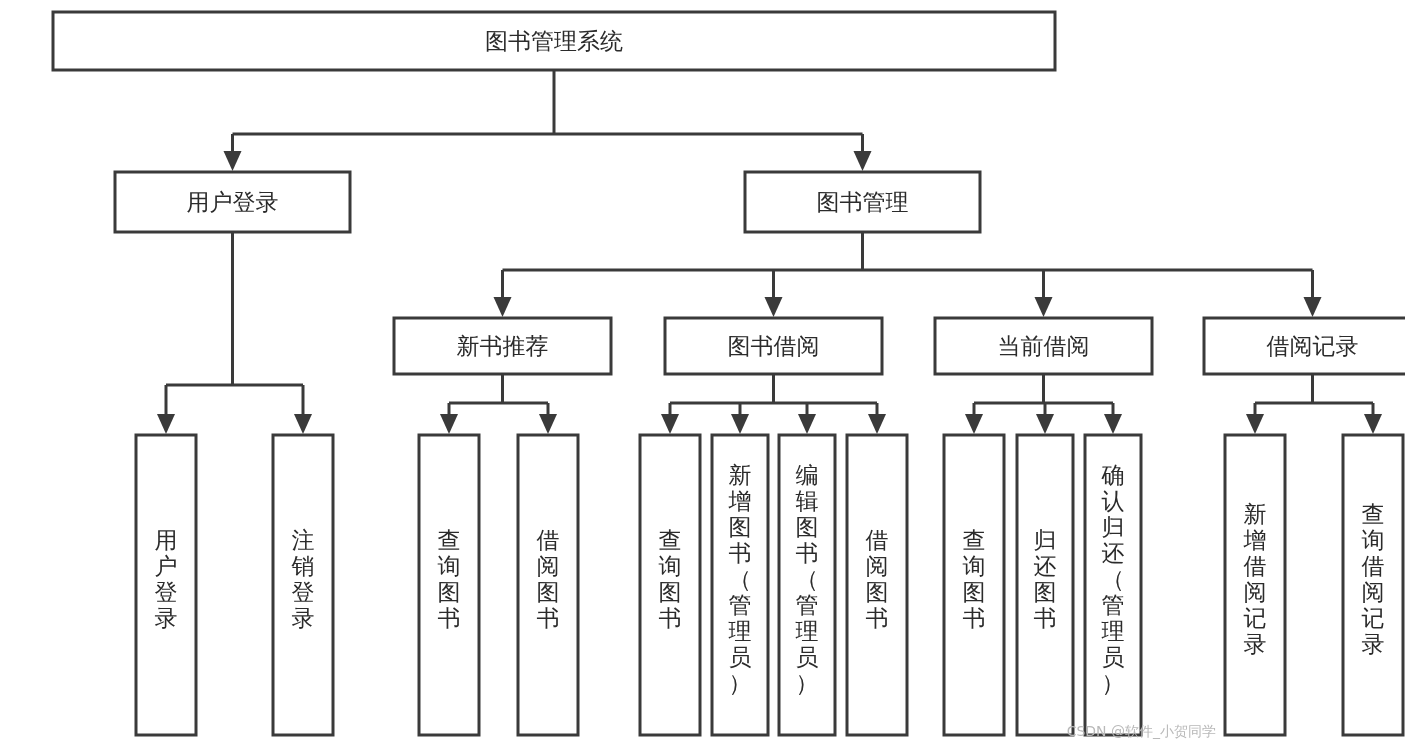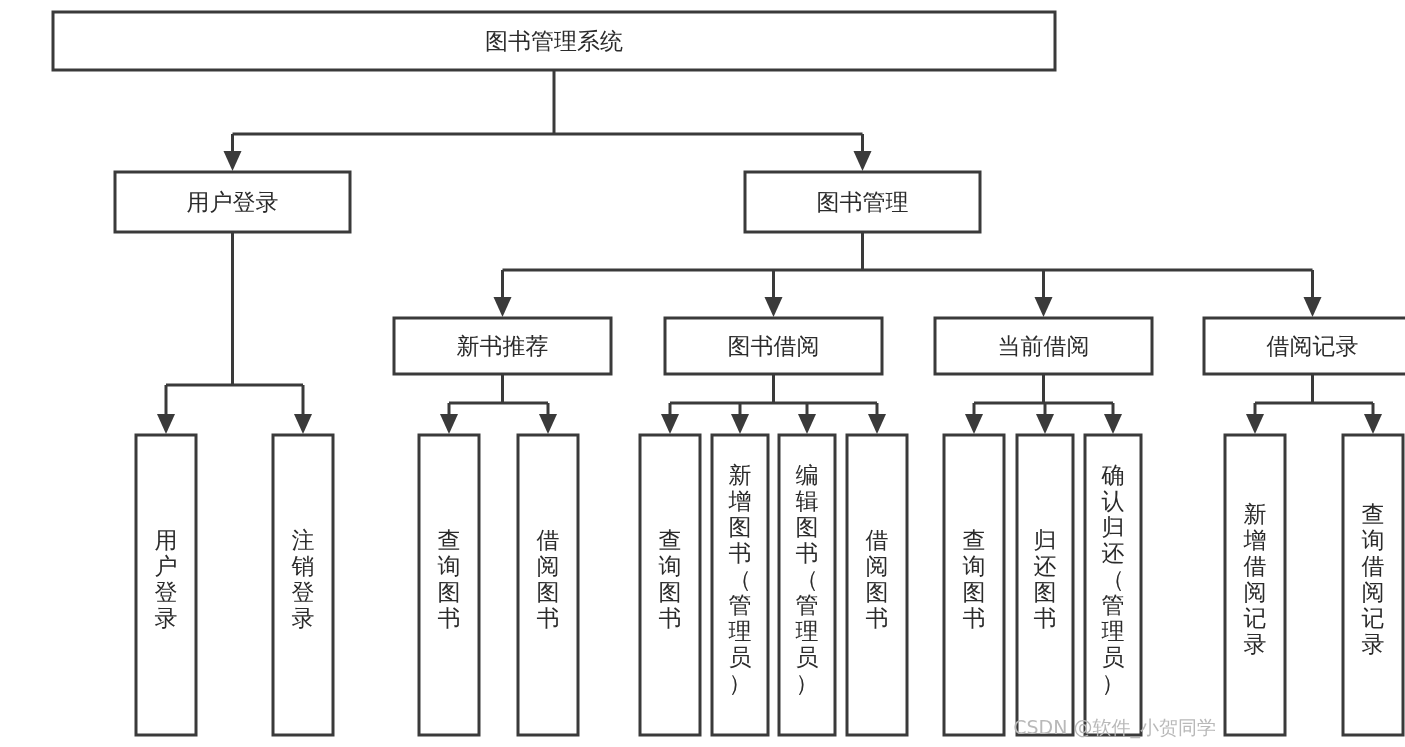--- a/index.html
+++ b/index.html
@@ -52,21 +52,21 @@
   }
   .arrow-head {
     fill: #3a3a3a;
     stroke: none;
   }
   .watermark-text {
     position: absolute;
     right: 14px;
     bottom: 6px;
     font-family: "DejaVu Sans", "Liberation Sans", sans-serif;
-    font-size: 19px;
+    font-size: 14px;
     color: #b9b9b9;
     white-space: nowrap;
     user-select: none;
   }
 </style>
 </head>
 <body>
 
 <div id="diagram-root">
   <svg class="tree-canvas" viewBox="0 0 1405 747" xmlns="http://www.w3.org/2000/svg">

